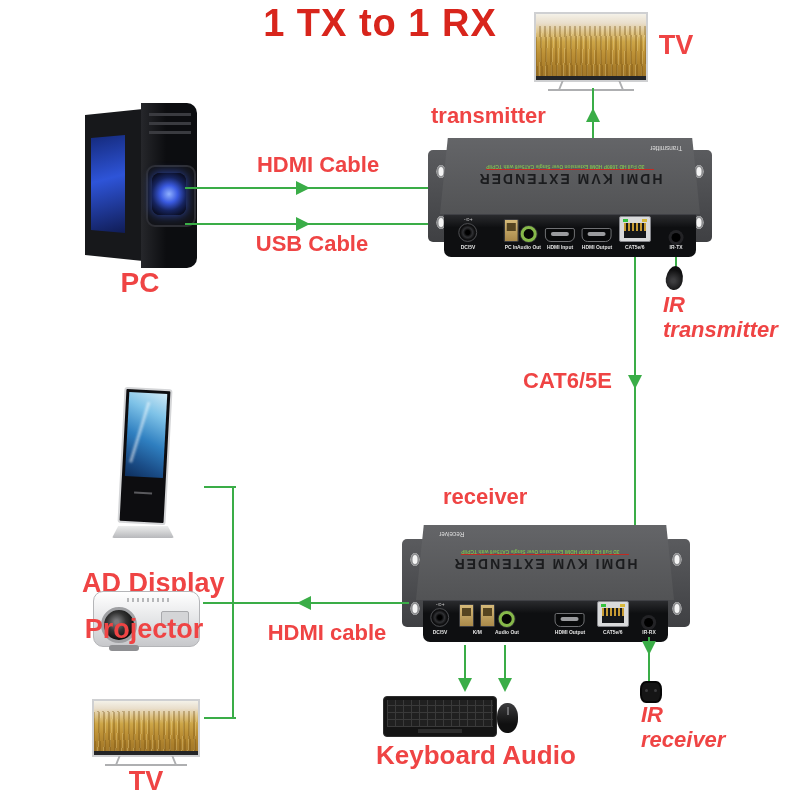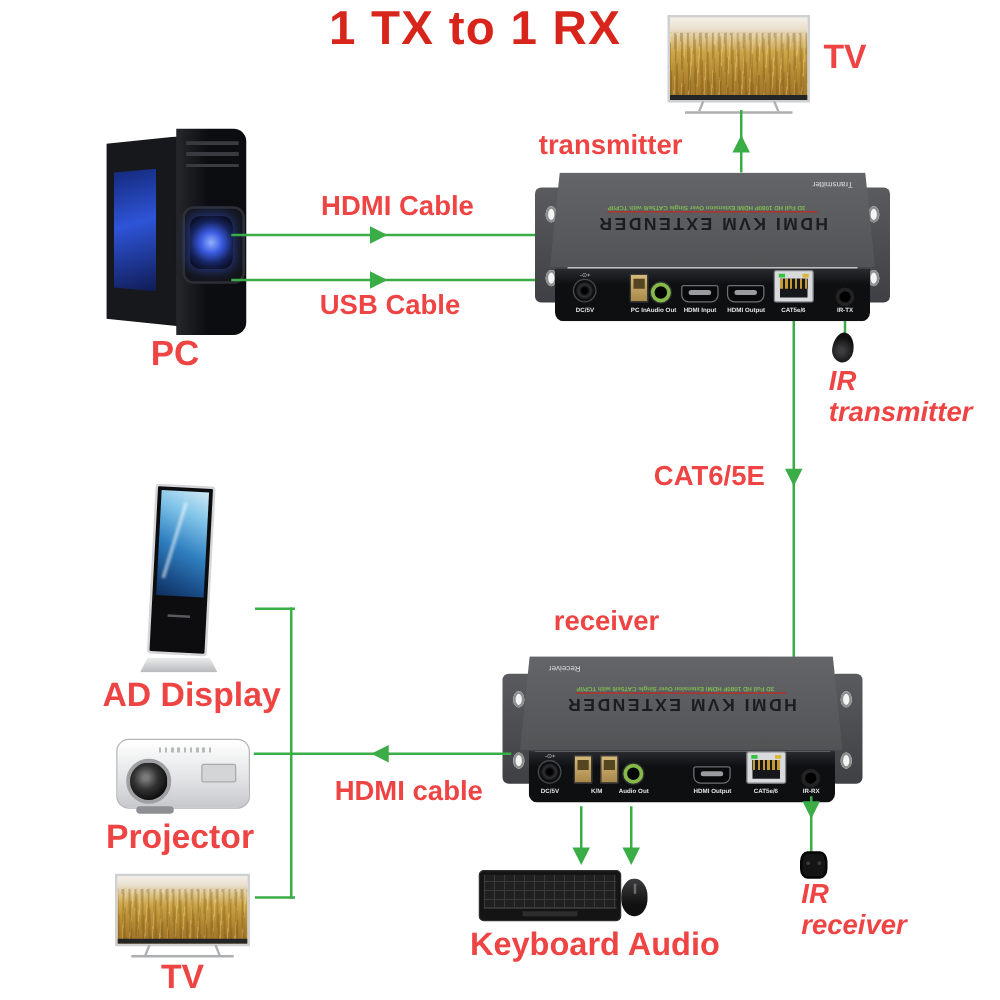--- a/index.html
+++ b/index.html
@@ -288,30 +288,30 @@
   <div>receiver</div>
 </div>
 
 <div class="abs" id="ad">
   <div class="panel">
     <div class="adscreen"></div>
     <div class="logo"></div>
   </div>
   <div class="base"></div>
 </div>
-<div class="lbl ctr" style="left:82px;top:541px;width:132px;font-size:27px;text-align:right;">AD Display</div>
+<div class="lbl ctr" style="left:82px;top:568px;width:132px;font-size:27px;text-align:right;">AD Display</div>
 
 <div class="abs" id="proj">
   <div class="body"></div>
   <div class="lens"></div>
   <div class="vent"></div>
   <div class="detail"></div>
   <div class="foot"></div>
 </div>
-<div class="lbl ctr" style="left:84px;top:654px;width:120px;font-size:27px;">Projector</div>
+<div class="lbl ctr" style="left:84px;top:614px;width:120px;font-size:27px;">Projector</div>
 
 <div id="tv-bottom" class="tv">
   <div class="screen"></div>
   <div class="stand"></div>
 </div>
 <div class="lbl ctr" style="left:116px;top:766px;width:60px;font-size:27px;">TV</div>
 
 <div class="abs" id="kb"></div>
 <div class="abs" id="mouse"></div>
 <div class="lbl ctr" style="left:376px;top:740px;width:190px;font-size:26px;">Keyboard Audio</div>

